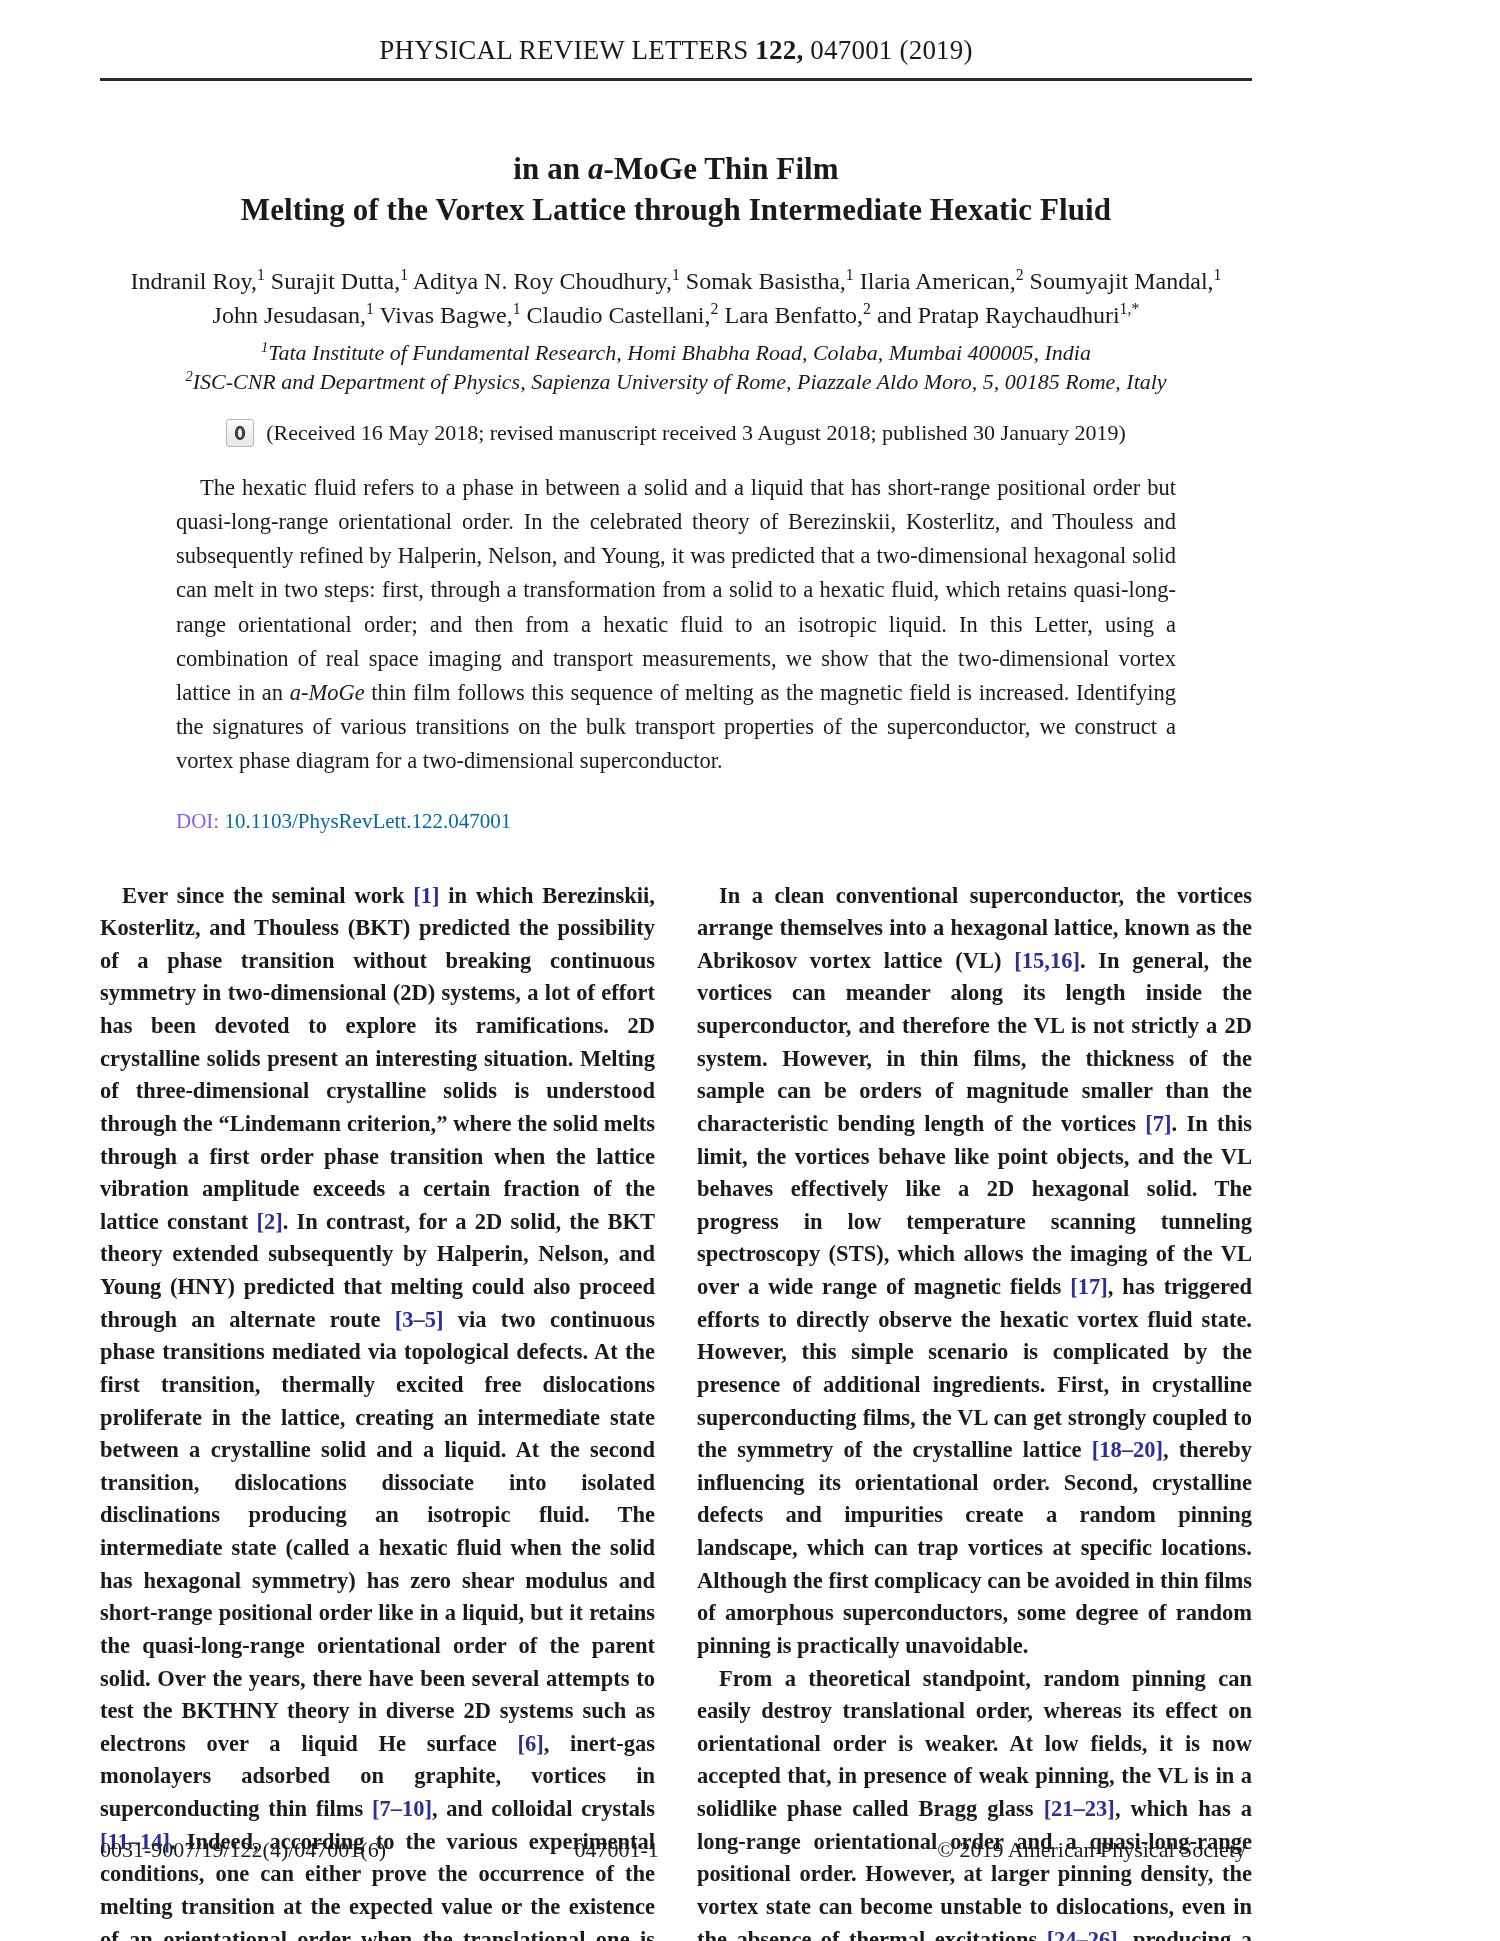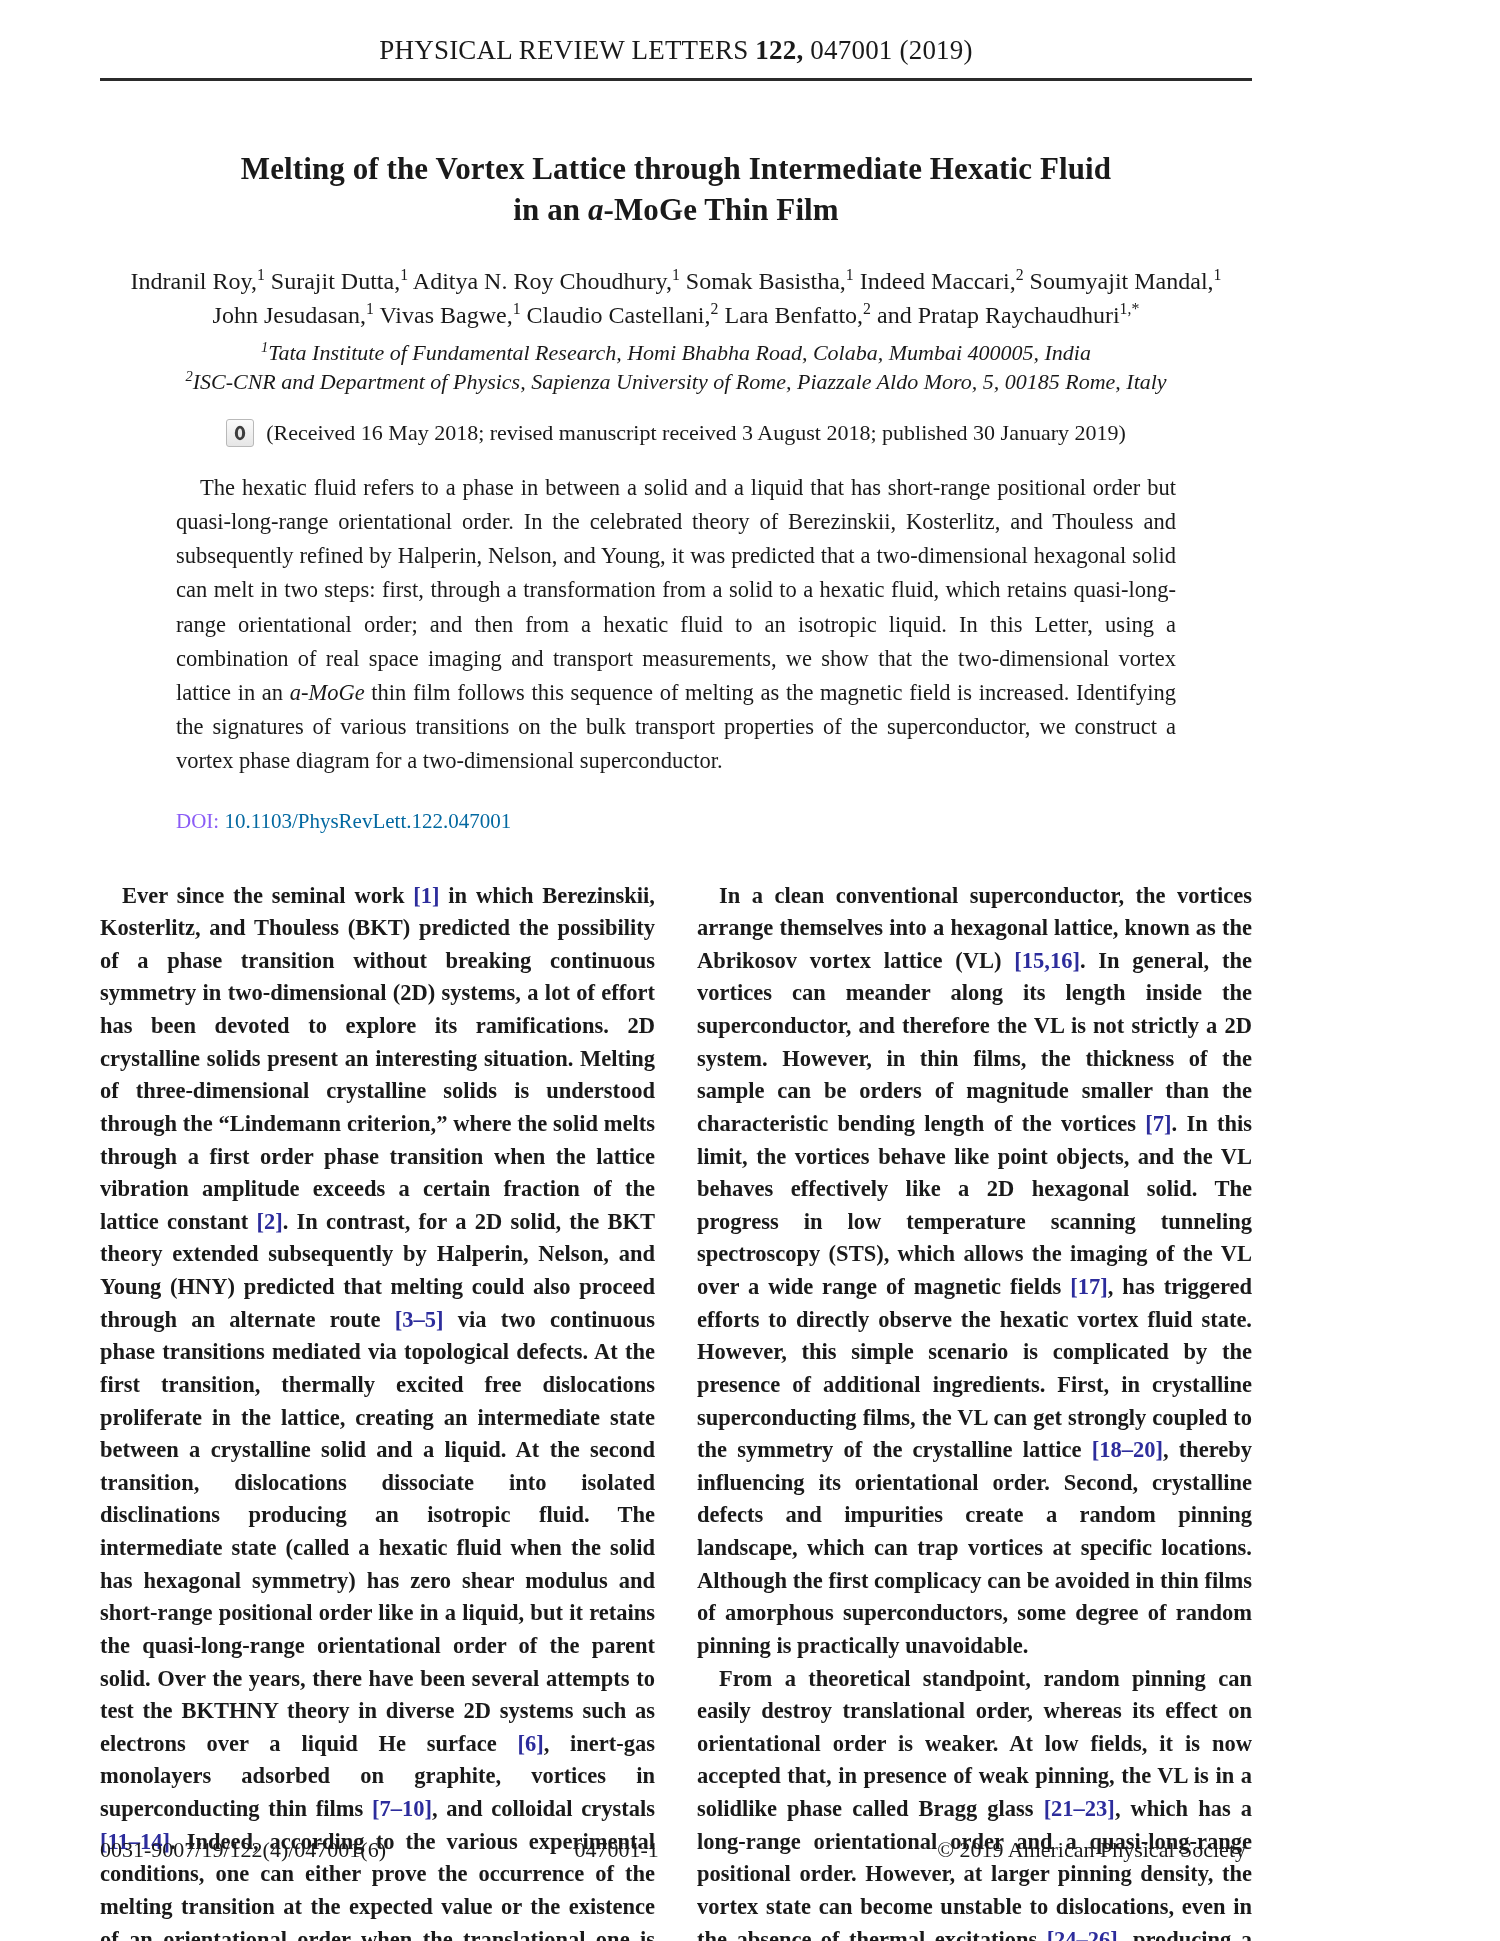--- a/index.html
+++ b/index.html
@@ -158,30 +158,30 @@
 <div class="page">
 
   <div class="running-head">
     <span class="journal">PHYSICAL REVIEW LETTERS</span>
     <span class="vol">122,</span>
     <span>047001 (2019)</span>
   </div>
   <div class="rule-thick"></div>
 
   <div class="title-block">
+    <div class="title-line"><span>in an </span><span class="ital">a</span><span>-MoGe Thin Film</span></div>
     <div class="title-line">Melting of the Vortex Lattice through Intermediate Hexatic Fluid</div>
-    <div class="title-line"><span>in an </span><span class="ital">a</span><span>-MoGe Thin Film</span></div>
   </div>
 
   <div class="authors">
     <div><span>Indranil Roy,</span><sup>1</sup>
       <span>Surajit Dutta,</span><sup>1</sup>
       <span>Aditya N. Roy Choudhury,</span><sup>1</sup>
       <span>Somak Basistha,</span><sup>1</sup>
-      <span>Indeed Maccari,</span><sup>2</sup>
+      <span>Ilaria American,</span><sup>2</sup>
       <span>Soumyajit Mandal,</span><sup>1</sup></div>
     <div><span>John Jesudasan,</span><sup>1</sup>
       <span>Vivas Bagwe,</span><sup>1</sup>
       <span>Claudio Castellani,</span><sup>2</sup>
       <span>Lara Benfatto,</span><sup>2</sup>
       <span>and Pratap Raychaudhuri</span><sup>1,*</sup></div>
   </div>
 
   <div class="affil affil-1"><sup>1</sup><span>Tata Institute of Fundamental Research, Homi Bhabha Road, Colaba, Mumbai 400005, India</span></div>
   <div class="affil"><sup>2</sup><span>ISC-CNR and Department of Physics, Sapienza University of Rome, Piazzale Aldo Moro, 5, 00185 Rome, Italy</span></div>

